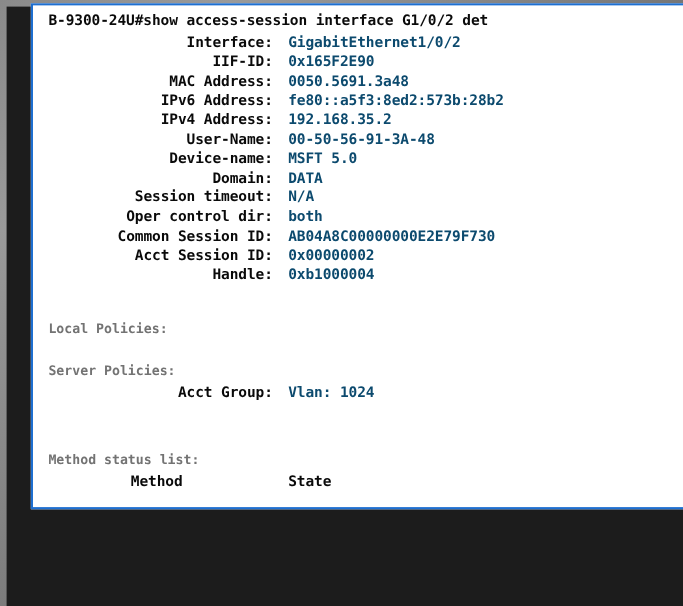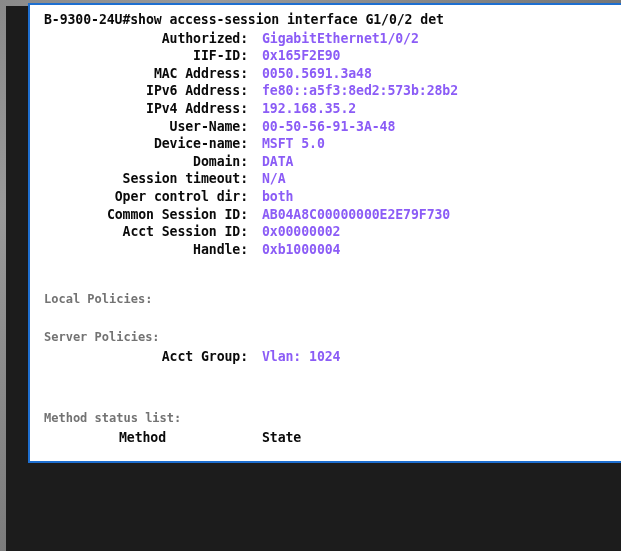--- a/index.html
+++ b/index.html
@@ -95,21 +95,21 @@
     font-weight: bold;
     color: #0a0a0a;
     white-space: pre;
     letter-spacing: -0.1px;
   }
   .kv .v {
     display: inline-block;
     margin-left: 14px;
     font-size: 13.2px;
     font-weight: bold;
-    color: #8b5cf6;
+    color: #0c4a6e;
     white-space: pre;
     letter-spacing: -0.1px;
   }
 
   
   .section-head {
     padding-left: 8px;
     font-size: 12px;
     font-weight: bold;
     color: #737373;
@@ -155,21 +155,21 @@
 
   <div class="shadow-outer"></div>
   <div class="shadow-inner-dark"></div>
 
   <div class="console-window">
     <div class="console-body">
 
       <div class="line prompt-line">B-9300-24U#show access-session interface G1/0/2 det</div>
 
       <div class="kv">
-        <span class="k">Authorized:</span><span class="v">GigabitEthernet1/0/2</span>
+        <span class="k">Interface:</span><span class="v">GigabitEthernet1/0/2</span>
       </div>
       <div class="kv">
         <span class="k">IIF-ID:</span><span class="v">0x165F2E90</span>
       </div>
       <div class="kv">
         <span class="k">MAC Address:</span><span class="v">0050.5691.3a48</span>
       </div>
       <div class="kv">
         <span class="k">IPv6 Address:</span><span class="v">fe80::a5f3:8ed2:573b:28b2</span>
       </div>

